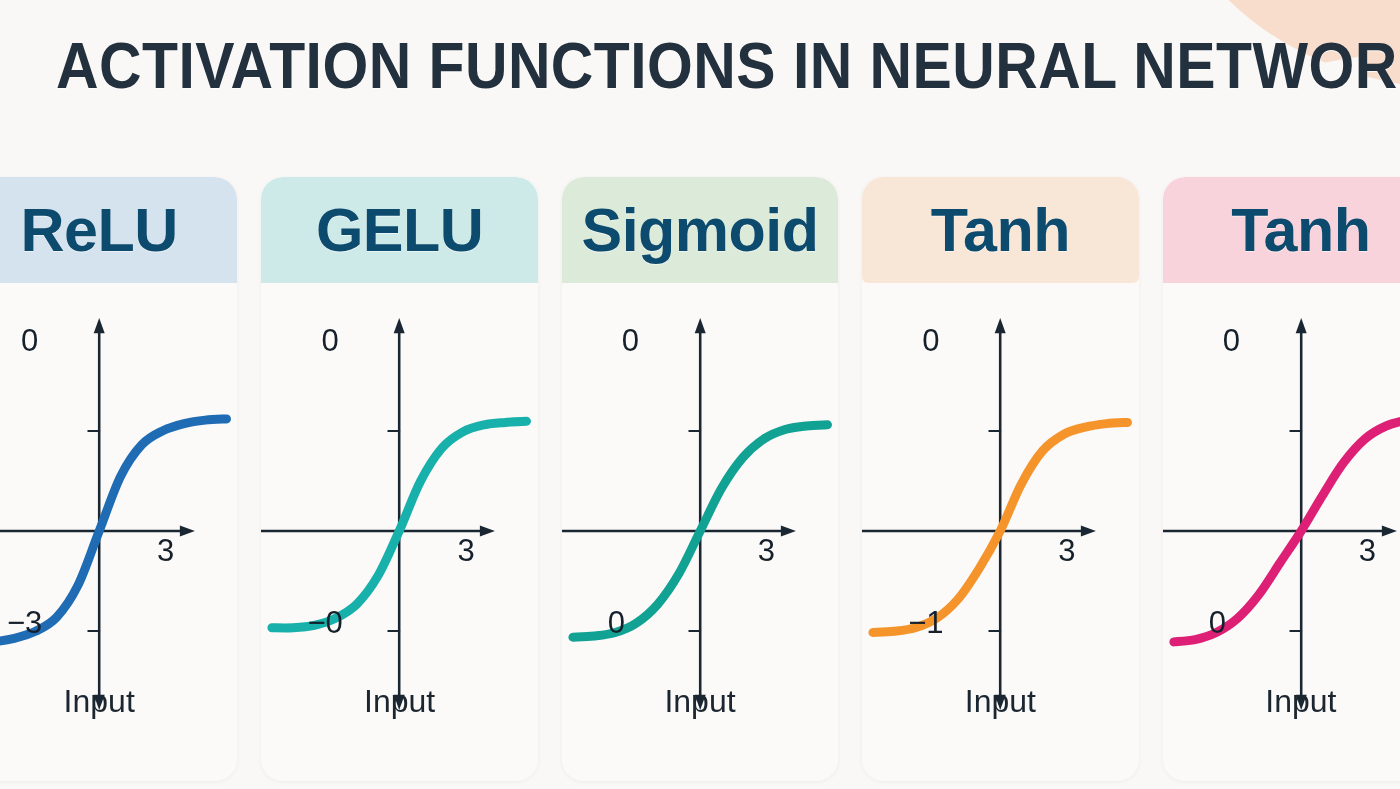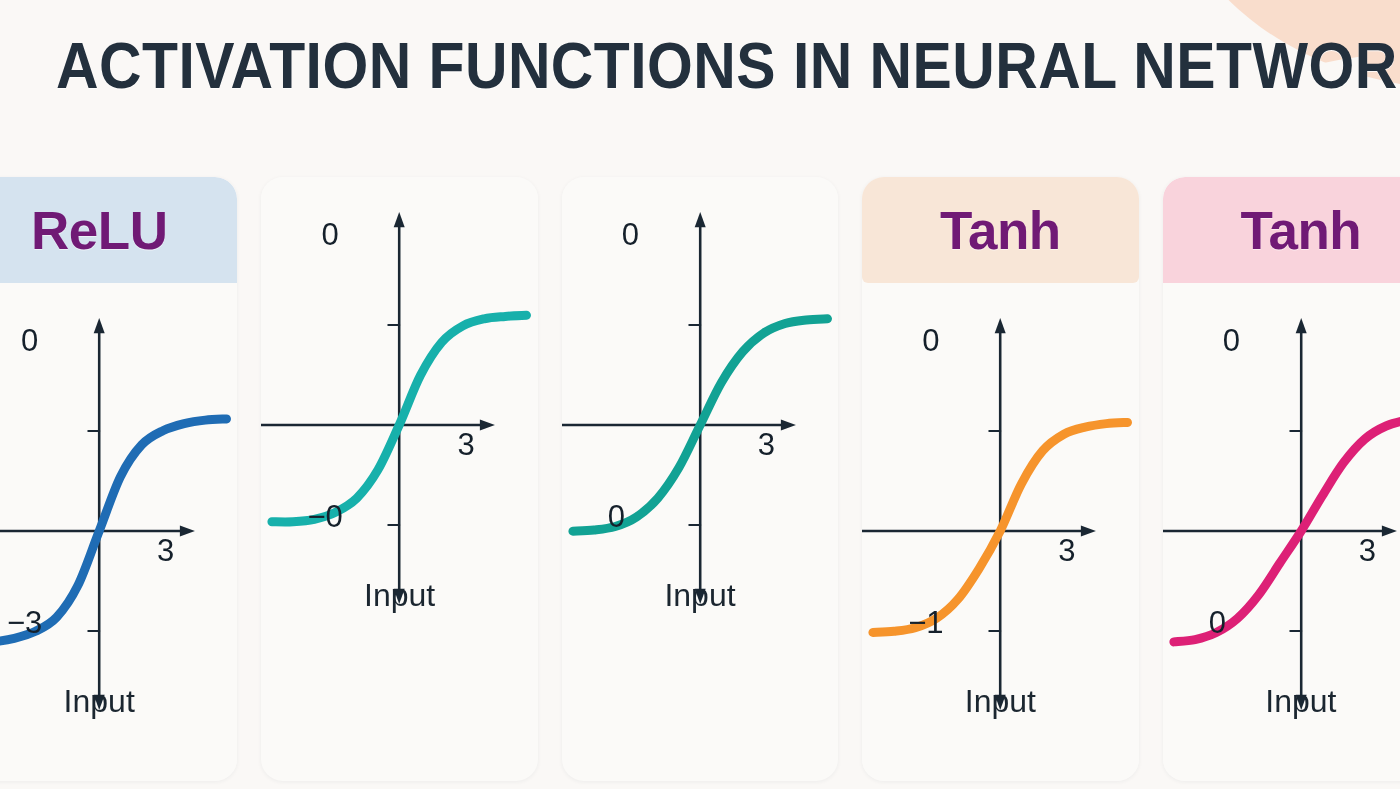--- a/index.html
+++ b/index.html
@@ -86,23 +86,23 @@
 
   .card-header {
     height: 106px;
     display: flex;
     align-items: center;
     justify-content: center;
     border-radius: 22px 22px 0 0;
   }
 
   .card-title {
-    font-size: 53px;
+    font-size: 61px;
     font-weight: 700;
-    color: #701a75;
+    color: #0c4a6e;
     letter-spacing: -0.5px;
     text-shadow: 0 1px 0 rgba(255,255,255,0.55);
   }
 
   .card-body {
     position: relative;
     height: 498px;
     background: #fbfaf8;
   }
 
@@ -161,20 +161,23 @@
               <path d="M 11.0 360.1 C 14.6 359.9, 25.3 359.7, 32.5 358.9 C 39.7 358.1, 46.8 357.1, 54.0 355.4 C 61.2 353.6, 68.3 351.8, 75.5 348.3 C 82.7 344.8, 89.8 341.8, 97.0 334.1 C 104.2 326.5, 111.3 316.6, 118.5 302.3 C 125.7 287.9, 132.8 266.1, 140.0 248.0 C 147.2 229.9, 154.3 208.1, 161.5 193.7 C 168.7 179.4, 175.8 169.5, 183.0 161.9 C 190.2 154.2, 197.3 151.2, 204.5 147.7 C 211.7 144.2, 218.8 142.4, 226.0 140.6 C 233.2 138.9, 240.3 137.9, 247.5 137.1 C 254.7 136.3, 265.4 136.1, 269.0 135.9" fill="none" stroke="#1f6cb4" stroke-width="9" stroke-linecap="round" stroke-linejoin="round"></path>
             </svg>
           </div>
           <span class="axis-label label-ytop">0</span>
           <span class="axis-label label-ybot">−3</span>
           <span class="axis-label label-xright">3</span>
           <div class="input-label">Input</div>
         </div>
       </div>
       <div class="card">
+        <div class="card-header" style="background: rgb(205, 234, 232);">
+          <div class="card-title">GELU</div>
+        </div>
         <div class="card-body">
           <div class="plot">
             <svg viewBox="0 0 280 498" preserveAspectRatio="none">
               <g>
                 <line x1="140" y1="46" x2="140" y2="420" stroke="#1a2733" stroke-width="2.6" stroke-linecap="round"></line>
                 <polygon points="140 35 134.42 50.3 145.58 50.3" fill="#1a2733"></polygon>
                 <polygon points="140 427 134.42 411.7 145.58 411.7" fill="#1a2733"></polygon>
                 <line x1="-20" y1="248" x2="228" y2="248" stroke="#1a2733" stroke-width="2.6" stroke-linecap="round"></line>
                 <polygon points="237 248 221.7 242.42 221.7 253.58" fill="#1a2733"></polygon>
                 <line x1="129" y1="148" x2="140" y2="148" stroke="#1a2733" stroke-width="2.2" stroke-linecap="round"></line>
@@ -183,20 +186,23 @@
               <path d="M 11.0 344.8 C 14.6 344.8, 25.3 345.2, 32.5 344.8 C 39.7 344.4, 46.8 344.0, 54.0 342.4 C 61.2 340.8, 68.3 338.9, 75.5 335.3 C 82.7 331.8, 89.8 328.2, 97.0 321.2 C 104.2 314.1, 111.3 305.0, 118.5 292.8 C 125.7 280.6, 132.8 263.7, 140.0 248.0 C 147.2 232.3, 154.3 212.2, 161.5 198.4 C 168.7 184.7, 175.8 173.7, 183.0 165.4 C 190.2 157.1, 197.3 152.8, 204.5 148.9 C 211.7 144.9, 218.8 143.4, 226.0 141.8 C 233.2 140.2, 240.3 140.0, 247.5 139.4 C 254.7 138.8, 265.4 138.5, 269.0 138.3" fill="none" stroke="#17b0ab" stroke-width="9" stroke-linecap="round" stroke-linejoin="round"></path>
             </svg>
           </div>
           <span class="axis-label label-ytop">0</span>
           <span class="axis-label label-ybot">−0</span>
           <span class="axis-label label-xright">3</span>
           <div class="input-label">Input</div>
         </div>
       </div>
       <div class="card">
+        <div class="card-header" style="background: rgb(219, 234, 217);">
+          <div class="card-title">Sigmoid</div>
+        </div>
         <div class="card-body">
           <div class="plot">
             <svg viewBox="0 0 280 498" preserveAspectRatio="none">
               <g>
                 <line x1="140" y1="46" x2="140" y2="420" stroke="#1a2733" stroke-width="2.6" stroke-linecap="round"></line>
                 <polygon points="140 35 134.42 50.3 145.58 50.3" fill="#1a2733"></polygon>
                 <polygon points="140 427 134.42 411.7 145.58 411.7" fill="#1a2733"></polygon>
                 <line x1="-20" y1="248" x2="228" y2="248" stroke="#1a2733" stroke-width="2.6" stroke-linecap="round"></line>
                 <polygon points="237 248 221.7 242.42 221.7 253.58" fill="#1a2733"></polygon>
                 <line x1="129" y1="148" x2="140" y2="148" stroke="#1a2733" stroke-width="2.2" stroke-linecap="round"></line>

